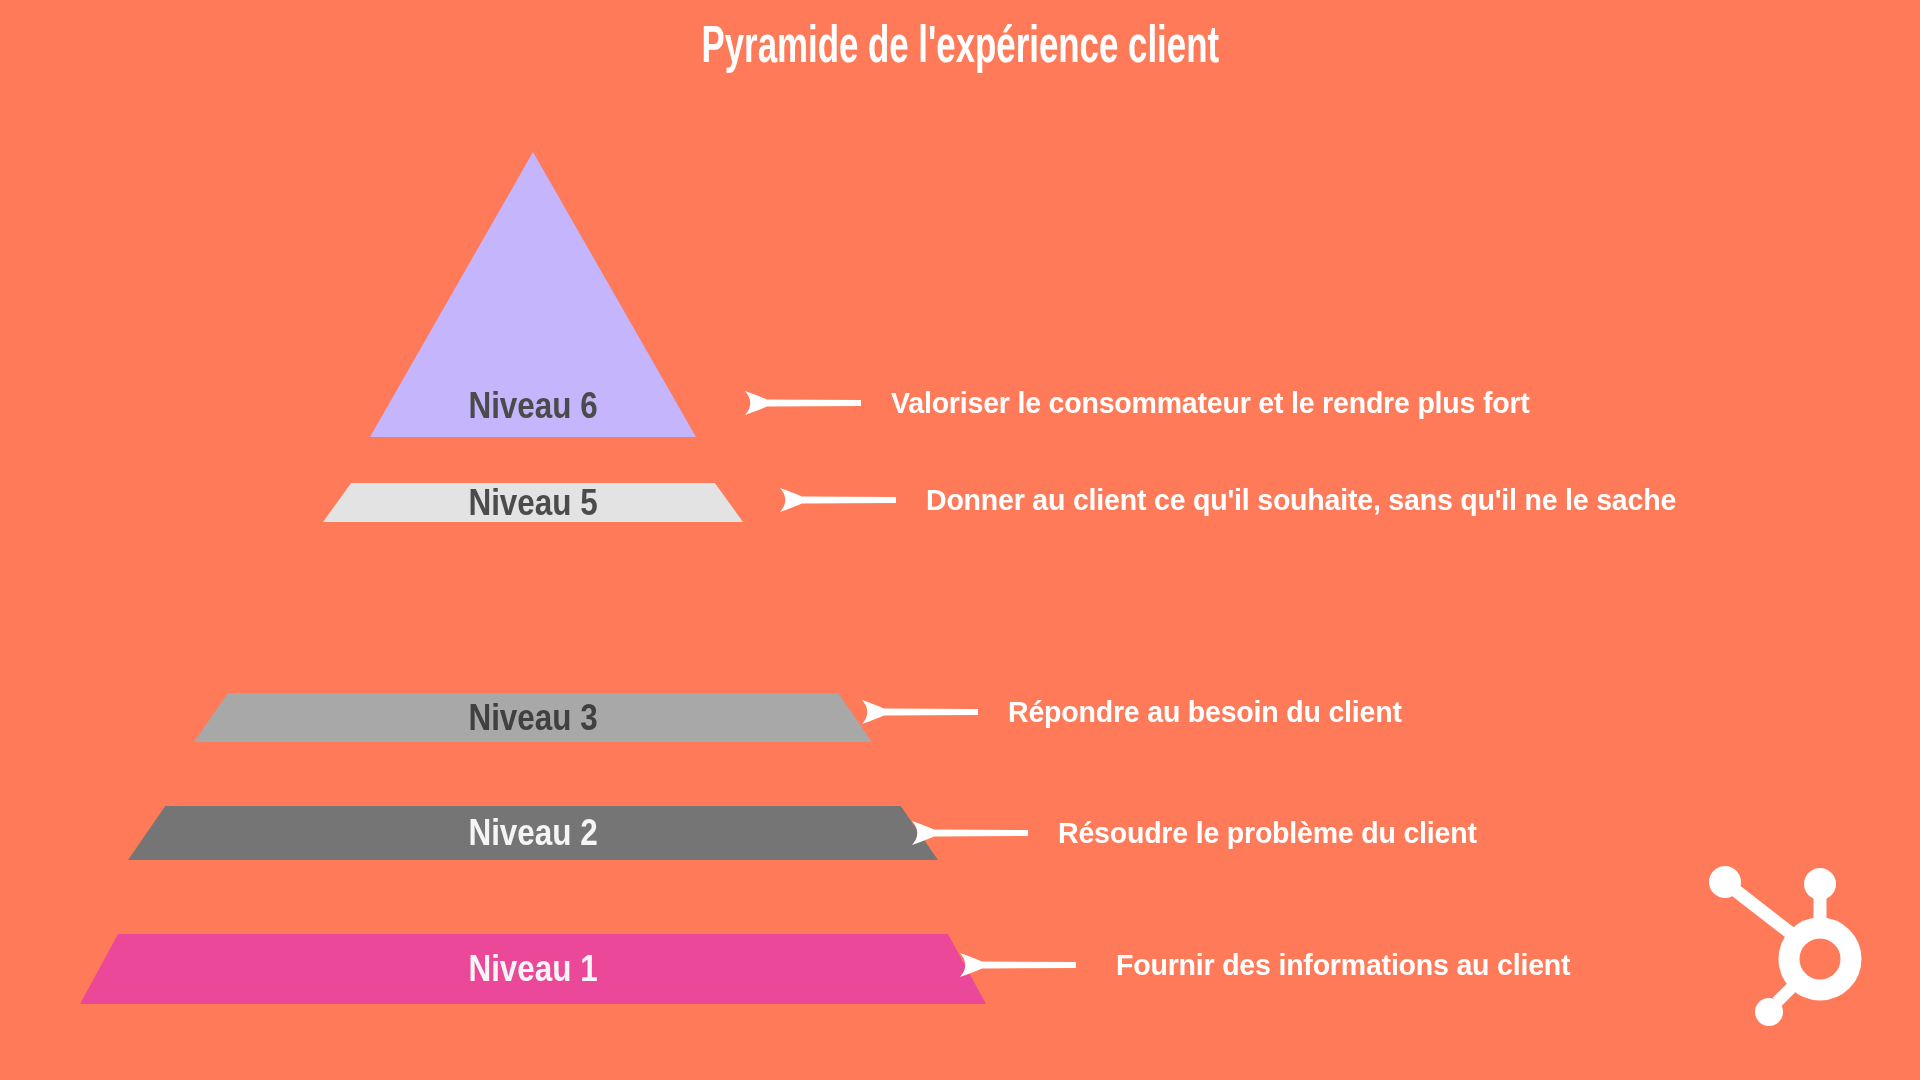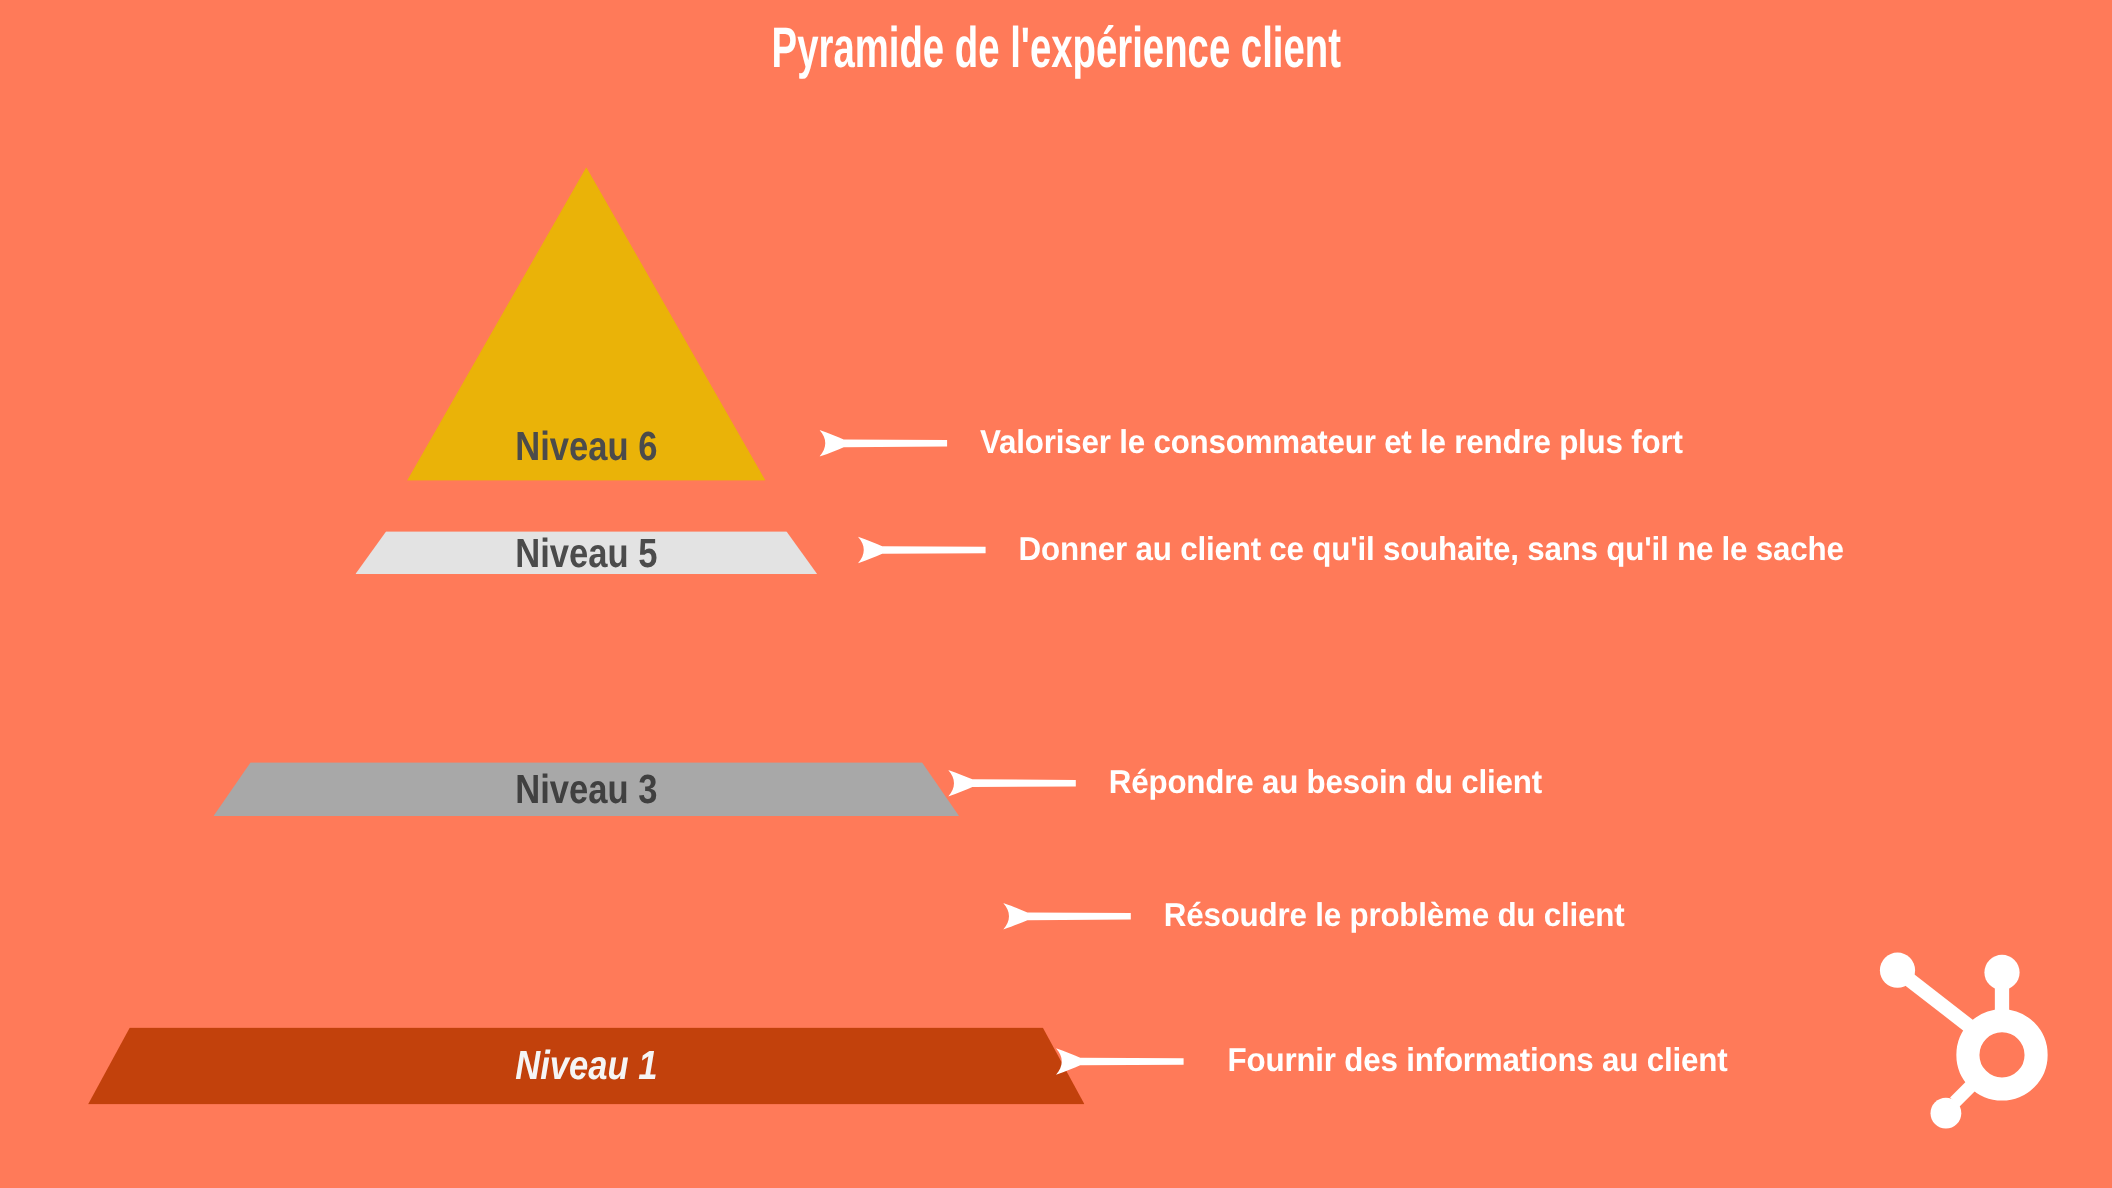--- a/index.html
+++ b/index.html
@@ -96,35 +96,38 @@
 </style>
 </head>
 <body>
 
 <div class="canvas">
 
   <div class="title">
     <span class="squeeze">Pyramide de l'expérience client</span>
   </div>
 
-  <div class="band l6" style="background-color: #eab308; color: rgb(75, 75, 75);">
+  <div class="band l6" style="background-color: #c4b5fd; color: rgb(75, 75, 75);">
     <span class="band-label">Niveau 6</span>
   </div>
 
   <div class="band l5" style="background-color: rgb(227, 227, 227); color: rgb(75, 75, 75);">
     <span class="band-label">Niveau 5</span>
   </div>
 
 
   <div class="band l3" style="background-color: rgb(168, 168, 168); color: #404040;">
     <span class="band-label">Niveau 3</span>
   </div>
 
+  <div class="band l2" style="background-color: rgb(117, 117, 117); color: rgb(245, 245, 245);">
+    <span class="band-label">Niveau 2</span>
+  </div>
 
-  <div class="band l1" style="background-color: #c2410c; color: rgb(245, 245, 245); font-style: italic;">
+  <div class="band l1" style="background-color: #ec4899; color: rgb(245, 245, 245);">
     <span class="band-label">Niveau 1</span>
   </div>
 
   <div class="annotation a6">
     <svg class="arrow" width="120" height="26" viewBox="0 0 120 26">
       <path fill="#ffffff" d="M0,1 C9,4 16,7 22,9.5 L116,10 L116,16 L22,16.5 C16,19 9,22 0,25 C7,17.5 7,8.5 0,1 Z"></path>
     </svg>
     <span class="desc">Valoriser le consommateur et le rendre plus fort</span>
   </div>
 

